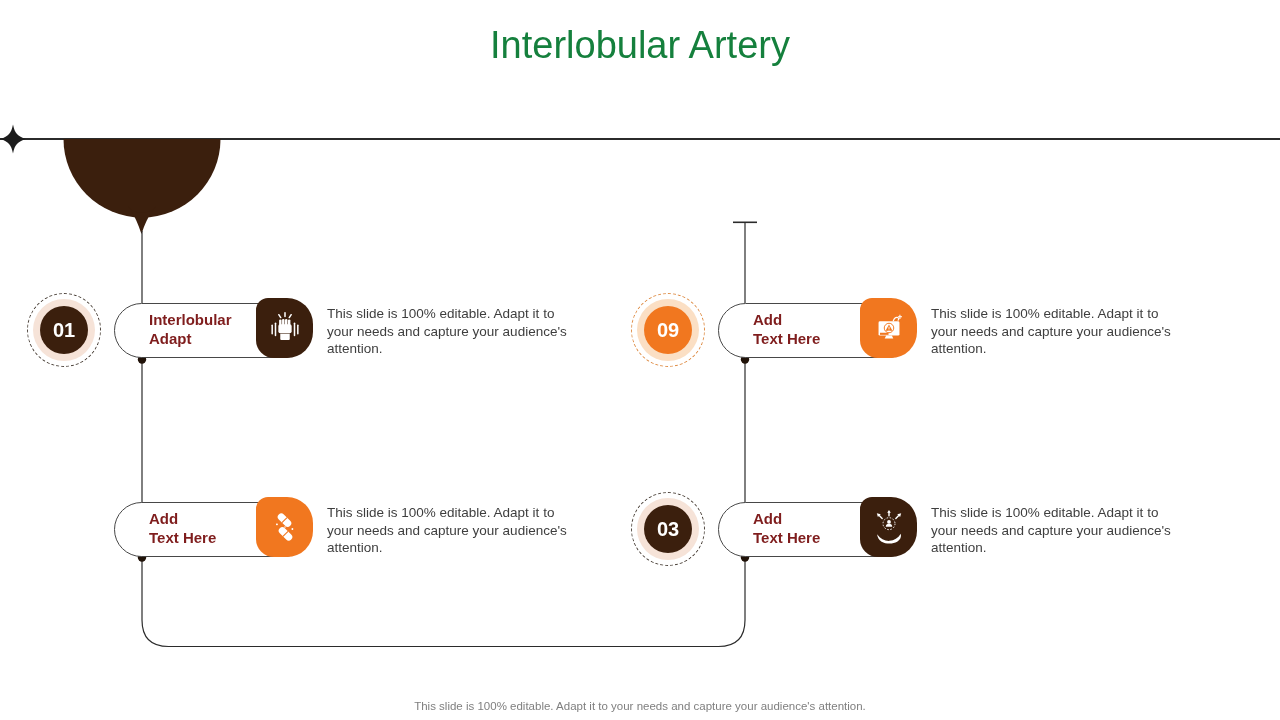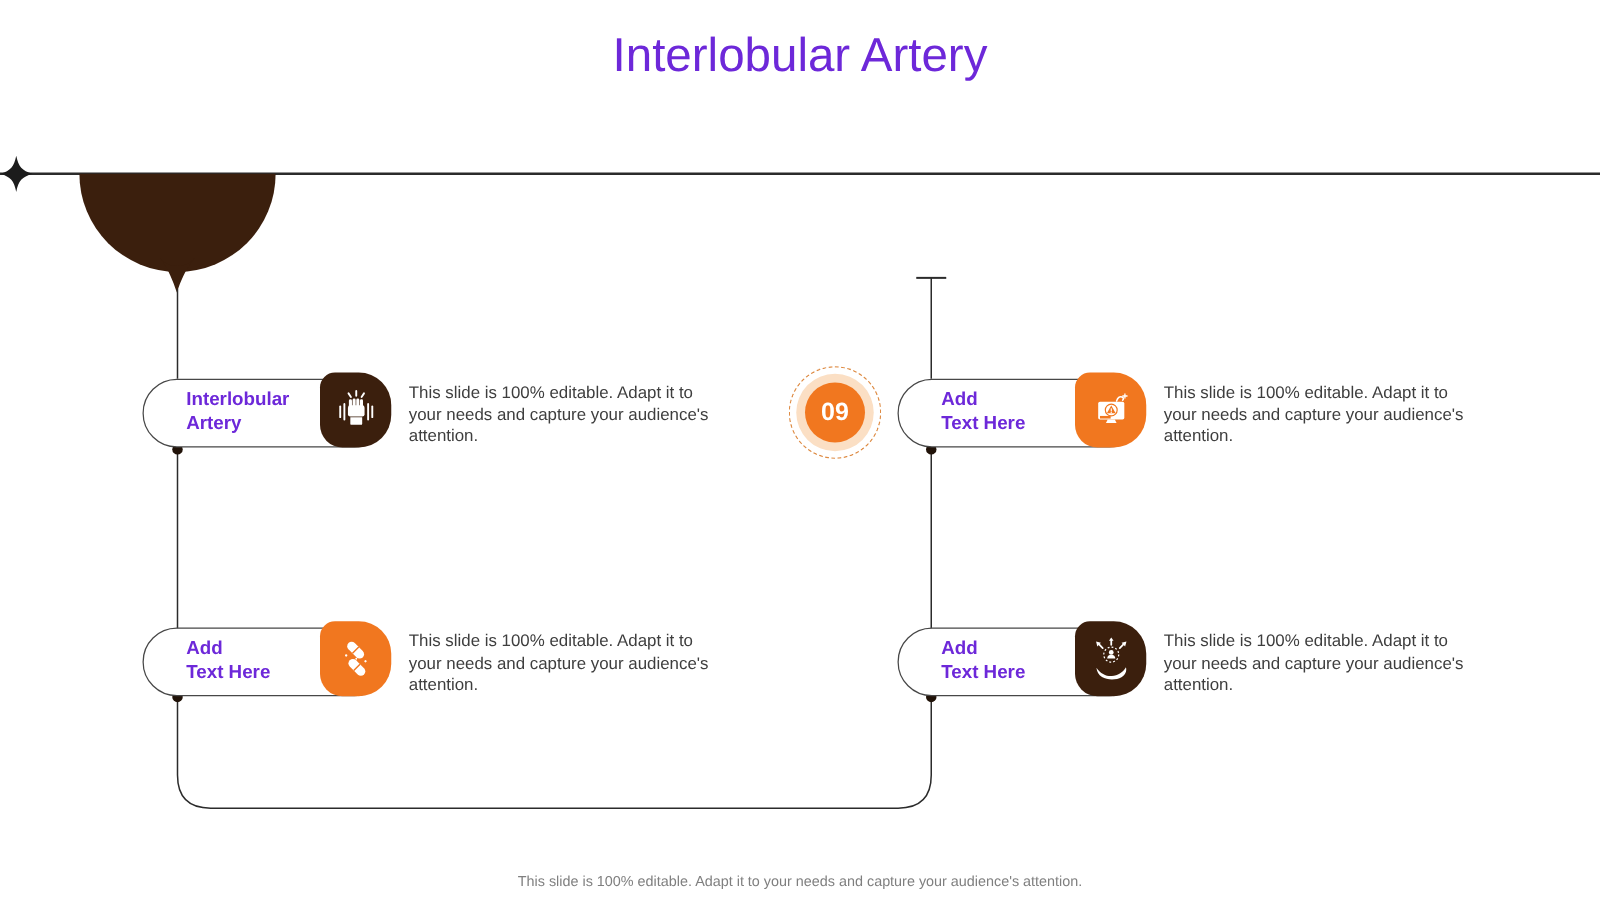--- a/index.html
+++ b/index.html
@@ -2,40 +2,40 @@
 <html><head>
 <meta charset="utf-8">
 <style>
   html,body{margin:0;padding:0;background:#fff;}
   .slide{
     position:relative;width:1280px;height:720px;background:#ffffff;overflow:hidden;
     font-family:"Liberation Sans", sans-serif;
   }
   .title{
     position:absolute;left:0;right:0;top:24px;text-align:center;
-    font-size:38px;font-weight:400;color:#6d28d9;letter-spacing:0;
+    font-size:38px;font-weight:400;color:#15803d;letter-spacing:0;
   }
   .deco-layer{position:absolute;left:0;top:0;width:1280px;height:720px;pointer-events:none;}
   .item{position:absolute;width:565px;height:82px;}
   .item.brown{--solid:#3B1F0D;--ring:#F6E3D8;--dash:#4a4038;}
   .item.orange{--solid:#F1771F;--ring:#FBDFC4;--dash:#DE8C45;}
   .badge{position:absolute;left:0;top:0;width:74px;height:74px;}
   .badge .dash{position:absolute;inset:0;border-radius:50%;border:1.5px dashed var(--dash);box-sizing:border-box;}
   .badge .ring{position:absolute;inset:6px;border-radius:50%;background:var(--ring);}
   .badge .num{
     position:absolute;inset:13px;border-radius:50%;background:var(--solid);
     color:#fff;font-weight:bold;font-size:20px;display:flex;align-items:center;justify-content:center;
   }
   .pill{
     position:absolute;left:87px;top:10px;width:197px;height:55px;background:#fff;
     border:1px solid #474747;border-radius:27.5px;box-sizing:border-box;
   }
   .label{
     position:absolute;left:122px;top:17px;font-size:15px;font-weight:bold;
-    color:#6d28d9;line-height:19px;
+    color:#7f1d1d;line-height:19px;
   }
   .icon-box{
     position:absolute;left:229px;top:5px;width:57px;height:60px;background:var(--solid);
     border-radius:12px 26px 26px 18px;display:flex;align-items:center;justify-content:center;
   }
   .desc{
     position:absolute;left:300px;top:12px;width:256px;
     font-size:13.5px;line-height:17.5px;color:#3e3e3e;
   }
   .footer{
@@ -68,24 +68,29 @@
 
     <path fill="none" stroke="#2b2b2b" stroke-width="1.2" d="M142 557 V620 Q142 646.5 168.5 646.5 H718.5 Q745 646.5 745 620 V557"></path>
 
     <circle cx="142" cy="359.5" r="4.2" fill="#201208"></circle>
     <circle cx="142" cy="557.5" r="4.2" fill="#201208"></circle>
     <circle cx="745" cy="359.5" r="4.2" fill="#201208"></circle>
     <circle cx="745" cy="557.5" r="4.2" fill="#201208"></circle>
   </svg>
 
   <div class="item brown" style="left:27px;top:293px;">
+    <div class="badge">
+      <div class="dash"></div>
+      <div class="ring"></div>
+      <div class="num">01</div>
+    </div>
     <div class="pill"></div>
     <div class="label">
       <div>Interlobular</div>
-      <div>Artery</div>
+      <div>Adapt</div>
     </div>
     <div class="icon-box">
       <svg width="38" height="38" viewBox="0 0 40 40">
         <g stroke="#fff" stroke-width="1.6" stroke-linecap="round">
           <path d="M20 4 v4"></path>
             <path d="M13.5 6 l2 3"></path>
             <path d="M26.5 6 l-2 3"></path>
           <path d="M6.5 17 v9"></path>
             <path d="M10 15 v13"></path>
           <path d="M33.5 17 v9"></path>
@@ -147,20 +152,25 @@
           <circle cx="27" cy="16" r="1" fill="#fff"></circle>
           <circle cx="12" cy="24" r="1" fill="#fff"></circle>
           <circle cx="20" cy="20" r="0.8" fill="#fff"></circle>
         </g>
       </svg>
     </div>
     <div class="desc">This slide is 100% editable. Adapt it to your needs and capture your audience's attention.</div>
   </div>
 
   <div class="item brown" style="left:631px;top:492px;">
+    <div class="badge">
+      <div class="dash"></div>
+      <div class="ring"></div>
+      <div class="num">03</div>
+    </div>
     <div class="pill"></div>
     <div class="label">
       <div>Add</div>
       <div>Text Here</div>
     </div>
     <div class="icon-box">
       <svg width="38" height="38" viewBox="0 0 40 40">
         <g stroke="#fff" stroke-width="1.5" stroke-linecap="round">
           <path d="M20 8.2 V4.4"></path>
           <path d="M12.8 11 L10 8.2"></path>

